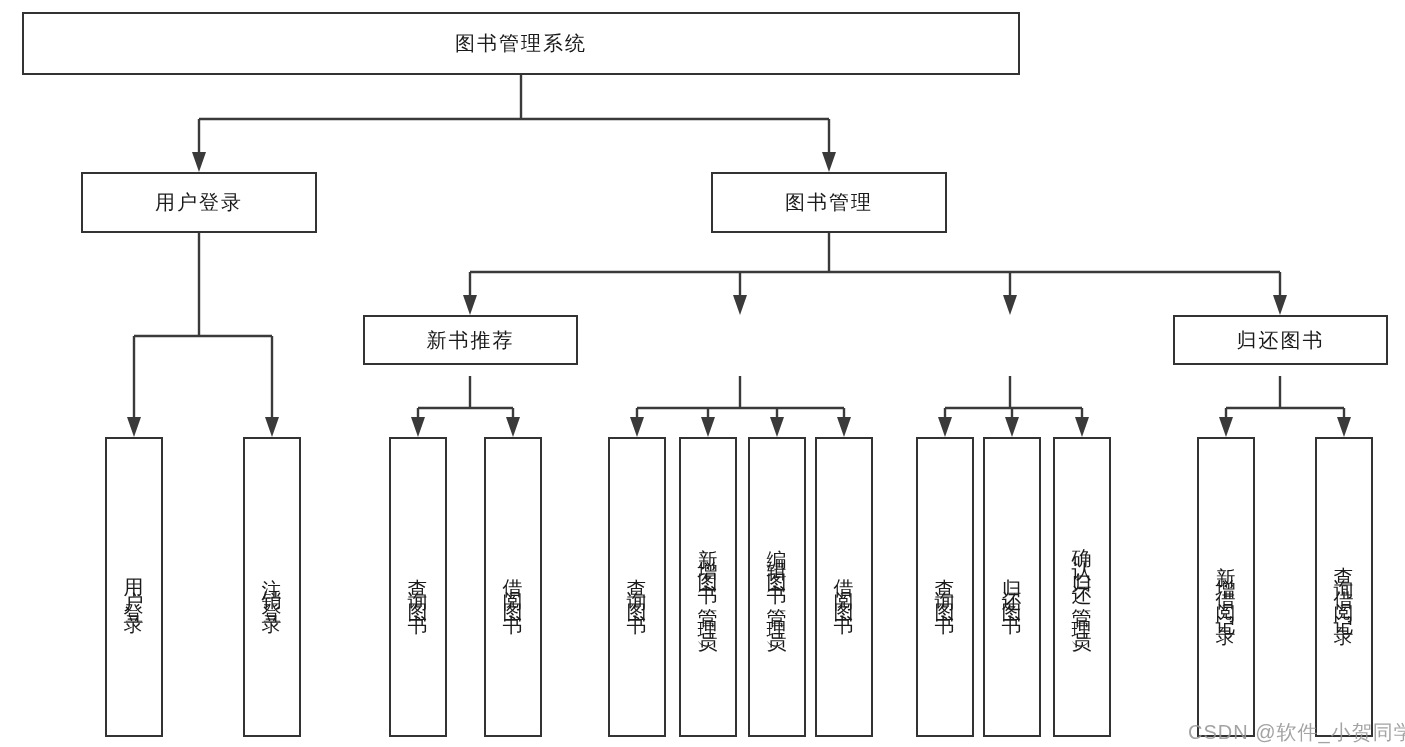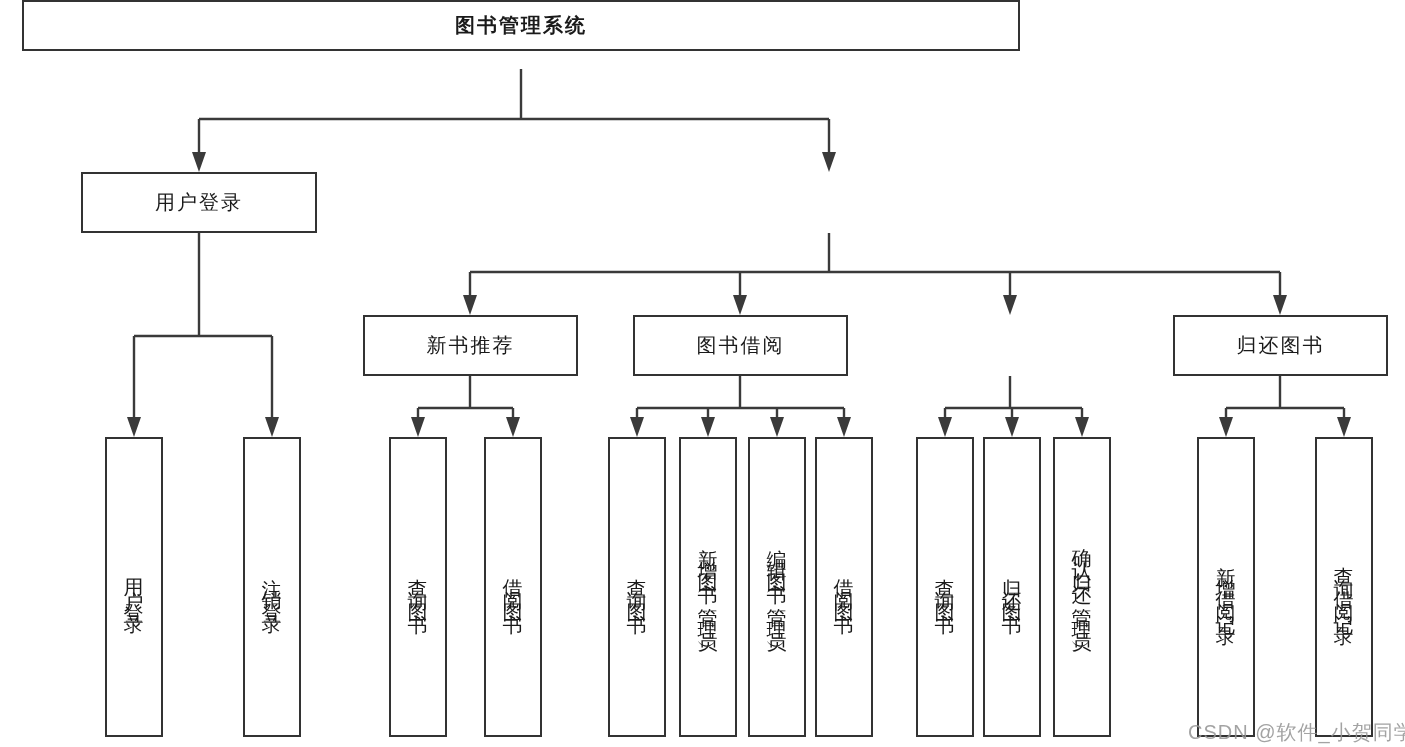--- a/index.html
+++ b/index.html
@@ -32,23 +32,23 @@
     white-space: nowrap;
   }
   .leaf .vtext {
     writing-mode: vertical-lr;
     text-orientation: mixed;
     font-size: 20px;
     letter-spacing: 12px;
     line-height: 1.1;
     white-space: nowrap;
   }
-  .root-box   { left: 22px;   top: 0;  width: 998px; height: 51px; font-weight: bold; }
+  .root-box   { left: 22px;   top: 12px;  width: 998px; height: 63px; }
   .lvl2-box   { top: 172px; width: 236px; height: 61px; }
-  .lvl3-box   { top: 315px; width: 215px; height: 61px; }
+  .lvl3-box   { top: 315px; width: 215px; height: 50px; }
   .leaf       { top: 437px; width: 58px;  height: 300px; }
 
   #watermark {
     position: absolute;
     left: 1188px;
     top: 719px;
     font-size: 20px;
     letter-spacing: 1px;
     color: rgba(150, 150, 150, 0.88);
     white-space: nowrap;
@@ -100,26 +100,26 @@
     </g>
   </svg>
 
   <div class="node root-box">
     <span class="hlabel">图书管理系统</span>
   </div>
 
   <div class="node lvl2-box" style="left:81px;">
     <span class="hlabel">用户登录</span>
   </div>
+  <div class="node lvl2-box" style="left:711px;">
+    <span class="hlabel">图书管理</span>
+  </div>
 
   <div class="node lvl3-box" style="left:363px;">
     <span class="hlabel">新书推荐</span>
-  </div>
-  <div class="node lvl3-box" style="left:633px;">
-    <span class="hlabel">图书借阅</span>
   </div>
   <div class="node lvl3-box" style="left:1173px;">
     <span class="hlabel">归还图书</span>
   </div>
 
   <div class="node leaf" style="left:105px;">
     <span class="vtext">用户登录</span>
   </div>
   <div class="node leaf" style="left:243px;">
     <span class="vtext">注销登录</span>

